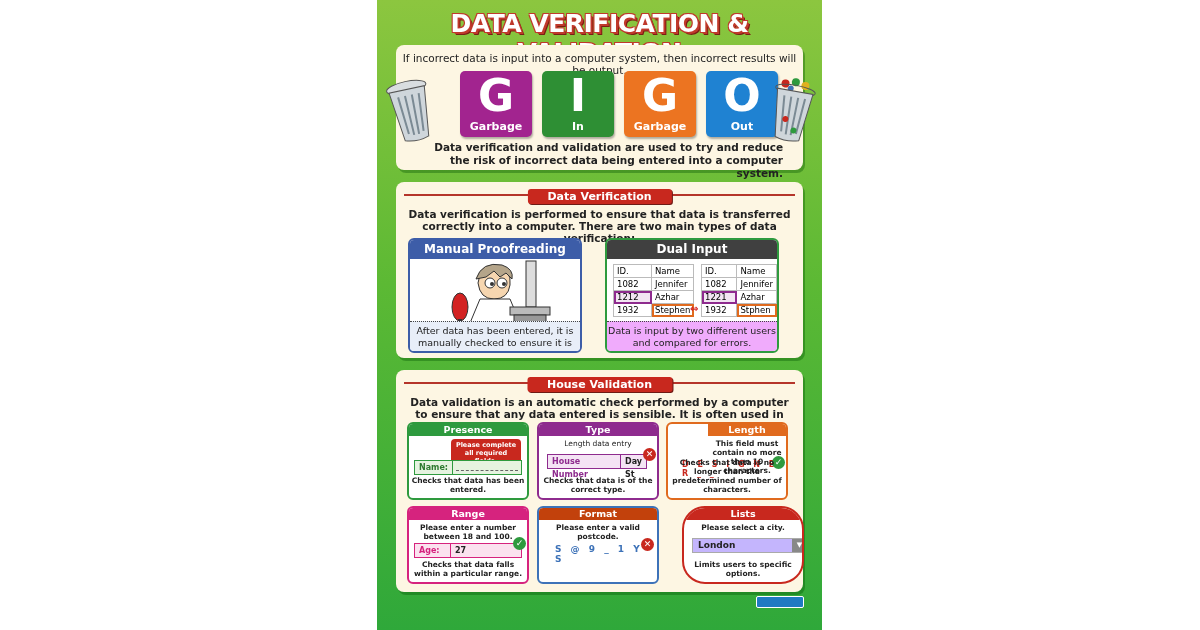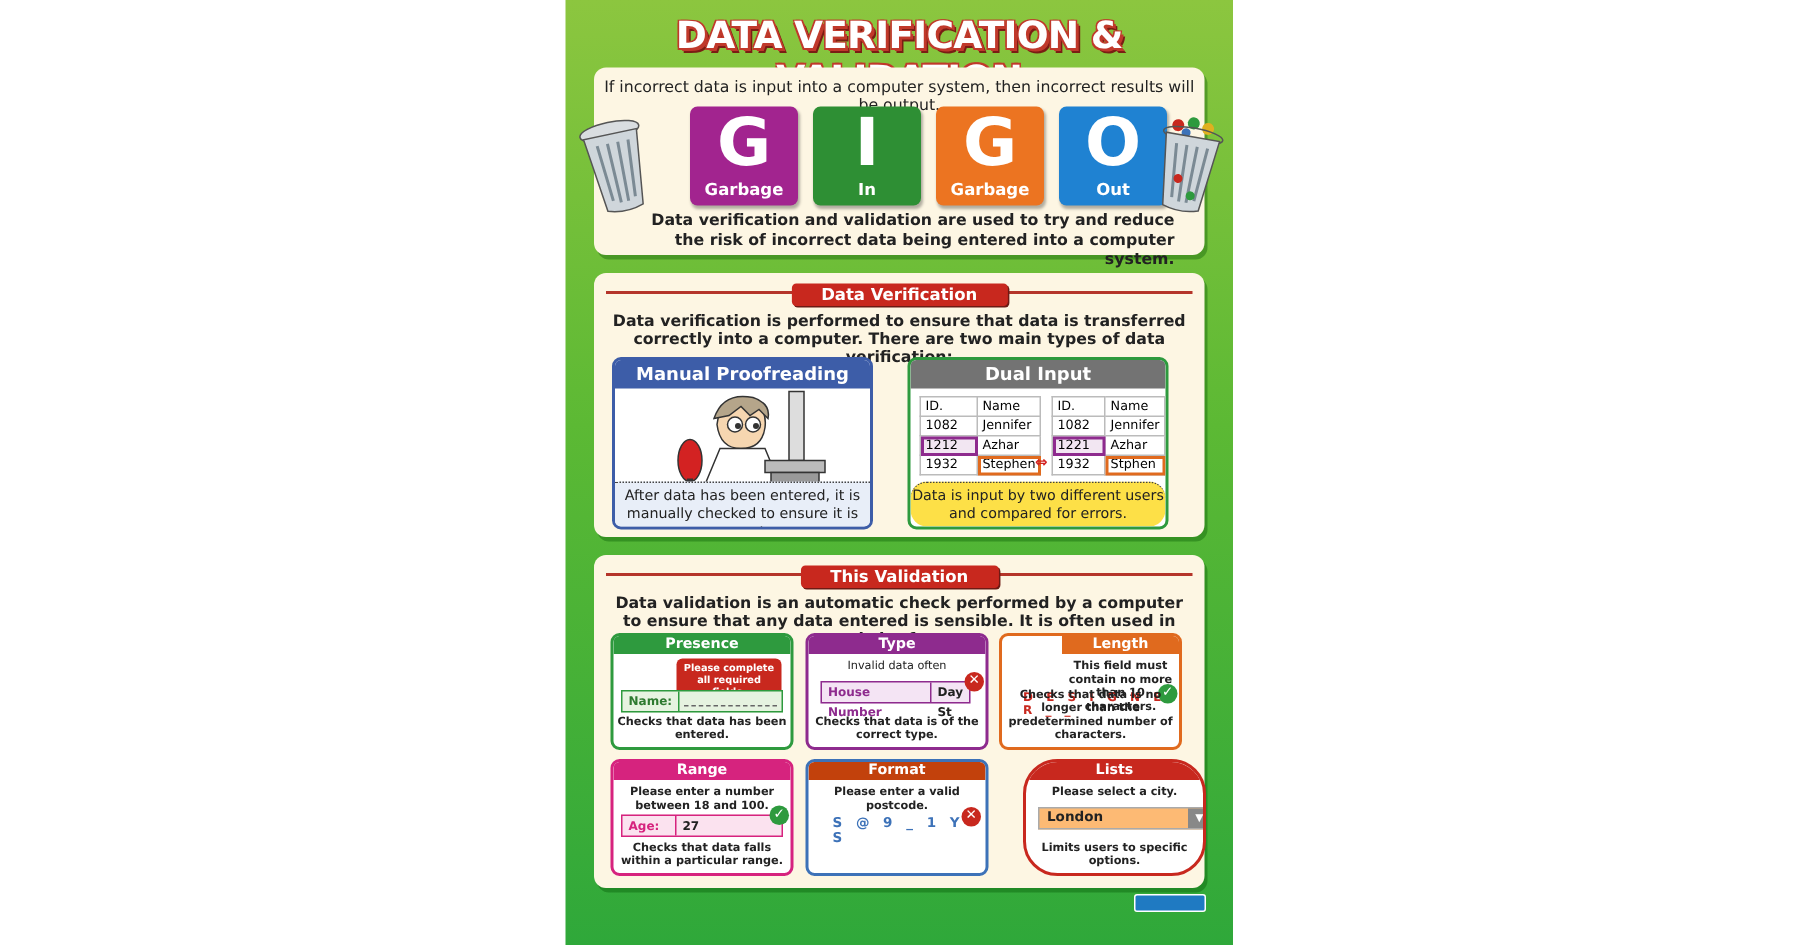--- a/index.html
+++ b/index.html
@@ -55,22 +55,22 @@
   }
   .vbox .vhead { height: 19px; color: #fff; font-weight: bold; font-size: 12px; text-align: center; line-height: 19px; }
   .vbox .vfoot {
     position: absolute; left: 0; right: 0; bottom: 0; height: 30px;
     border-top: 1px dotted #444; text-align: center; font-size: 9.5px; line-height: 12px; padding-top: 3px; color: #222;
   }
   .mp { left: 12px; top: 56px; border-color: #3d5da8; }
   .mp .vhead { background: #3d5da8; }
   .mp .vfoot { background: #e8eef8; }
   .di { left: 209px; top: 56px; border-color: #2e9a3e; }
-  .di .vhead { background: #737373; }
-  .di .vfoot { background: #fde047; border-radius: 11px; }
+  .di .vhead { background: #404040; }
+  .di .vfoot { background: #f0abfc; }
 
   .tbl { position: absolute; top: 24px; border-collapse: collapse; font-size: 8.5px; }
   .tbl td { border: 1px solid #bbb; padding: 1px 3px; height: 13px; width: 38px; }
   .tbl td.hl-p { outline: 2px solid #8e2b8e; outline-offset: -2px; background: #f2e6f2; }
   .tbl td.hl-o { outline: 2px solid #e06a1e; outline-offset: -2px; }
   .tbl.t1 { left: 6px; }
   .tbl.t2 { left: 94px; }
   .swap-icon { position: absolute; left: 83px; top: 63px; color: #d32222; font-size: 10px; font-weight: bold; }
 
   .card {
@@ -104,21 +104,21 @@
 
   .ico-ok, .ico-x {
     position: absolute; width: 13px; height: 13px; border-radius: 50%; color: #fff;
     font-size: 9px; font-weight: bold; text-align: center; line-height: 13px;
   }
   .ico-ok { background: #2e9a3e; }
   .ico-x { background: #c8281e; }
 
   .chars { position: absolute; font-size: 8px; font-weight: bold; letter-spacing: 3px; }
   .select {
-    position: absolute; left: 8px; top: 30px; width: 116px; height: 15px; background: #fdba74; border: 1px solid #aaa;
+    position: absolute; left: 8px; top: 30px; width: 116px; height: 15px; background: #c4b5fd; border: 1px solid #aaa;
     font-size: 9px; font-weight: bold; line-height: 13px; padding-left: 5px; color: #222;
   }
   .select .arrow { position: absolute; right: 0; top: 0; width: 15px; height: 13px; background: #888; color: #fff; font-size: 7px; text-align: center; line-height: 13px; }
 
   .logo { position: absolute; right: 18px; bottom: 14px; width: 48px; height: 20px; }
   .logo .badge { width: 48px; height: 12px; background: #1f7ac2; border: 1px solid #fff; border-radius: 2px; color: #fff; font-size: 5px; line-height: 10px; text-align: right; padding-right: 2px; }
   .logo .sub { font-size: 3.5px; color: #fff; text-align: center; margin-top: 1px; }
 </style>
 </head>
 <body>
@@ -242,37 +242,37 @@
             </tr>
       </tbody>
         </table>
       <div class="vfoot">Data is input by two different users and compared for errors.</div>
     </div>
   </div>
 
   <div class="panel p3">
     <div class="section-head">
       <div class="line"></div>
-      <div class="label">This Validation</div>
+      <div class="label">House Validation</div>
     </div>
     <div class="desc" style="top:26px">Data validation is an automatic check performed by a computer to ensure that any data entered is sensible. It is often used in website forms.</div>
 
     <div class="card c-presence">
       <div class="chead">Presence</div>
       <div class="bubble">Please complete all required fields.</div>
       <div class="field-row" style="left:5px;top:36px;width:108px;border-color:#2e9a3e;background:#e6f3e0;color:#2e7a30">
         <span class="flabel" style="border-color:#2e9a3e">Name:</span>
         <span class="fvalue" style="border-bottom:1px dashed #666;margin:0 3px 3px"></span>
       </div>
       <div class="cfoot">Checks that data has been entered.</div>
     </div>
 
     <div class="card c-type">
       <div class="chead">Type</div>
-      <div class="cmsg" style="font-weight:normal">Invalid data often</div>
+      <div class="cmsg" style="font-weight:normal">Length data entry</div>
       <div class="field-row" style="left:8px;top:30px;width:100px;border-color:#8e2b8e;background:#f4e4f4;color:#8e2b8e">
         <span class="flabel" style="border-color:#8e2b8e">House Number</span>
         <span class="fvalue" style="color:#222">Day St</span>
       </div>
       <div class="ico-x" style="left:104px;top:24px">✕</div>
       <div class="cfoot">Checks that data is of the correct type.</div>
     </div>
 
     <div class="card c-length">
       <div class="chead">Length</div>

